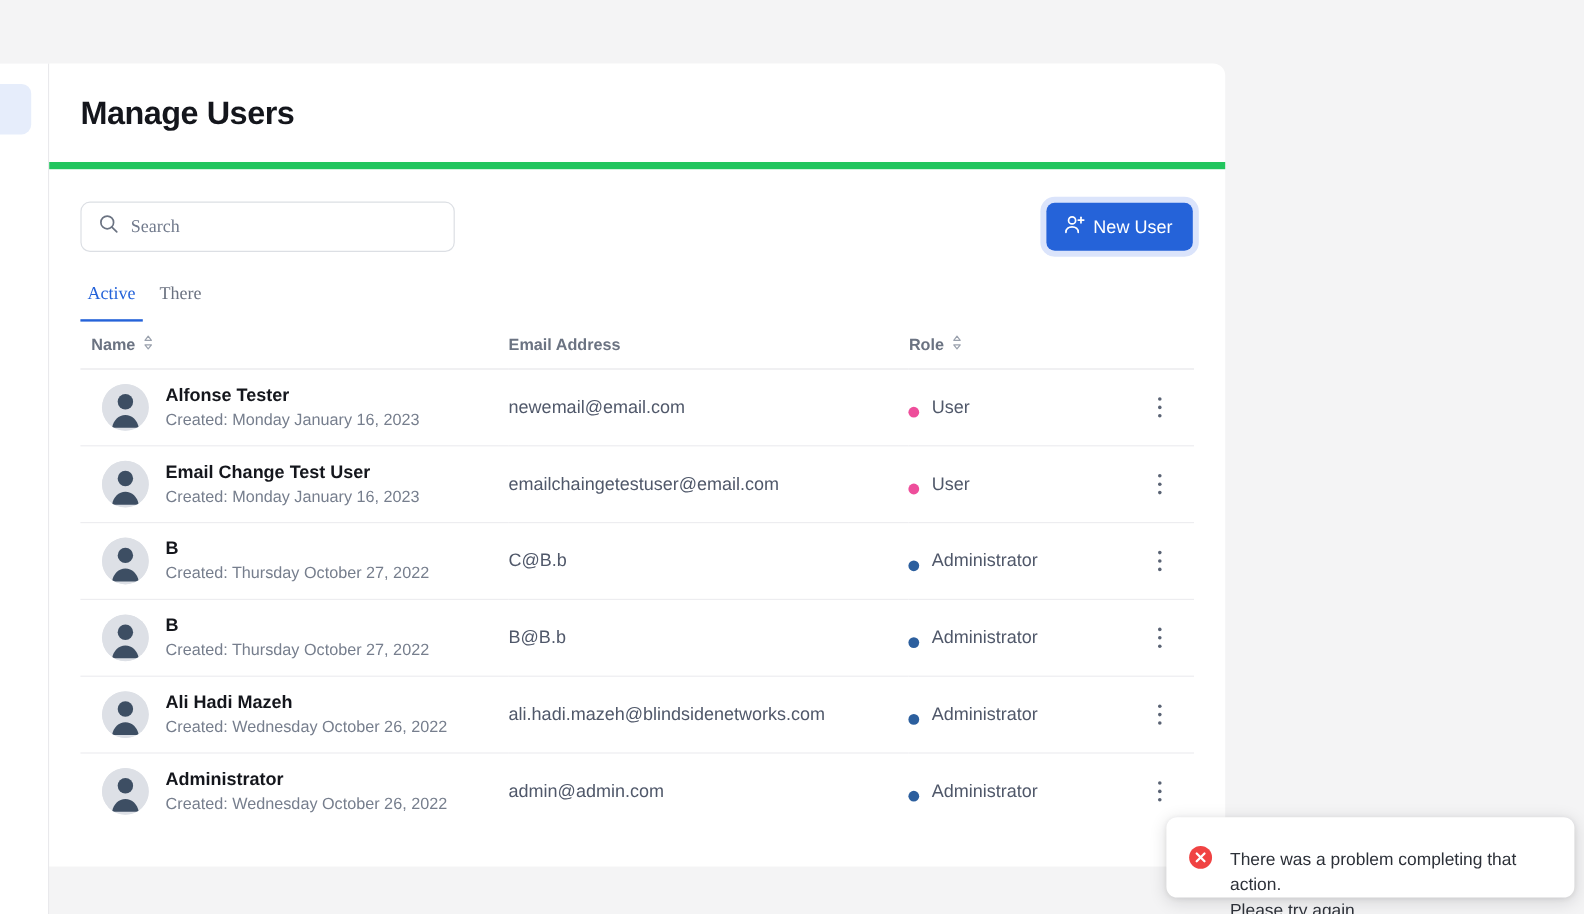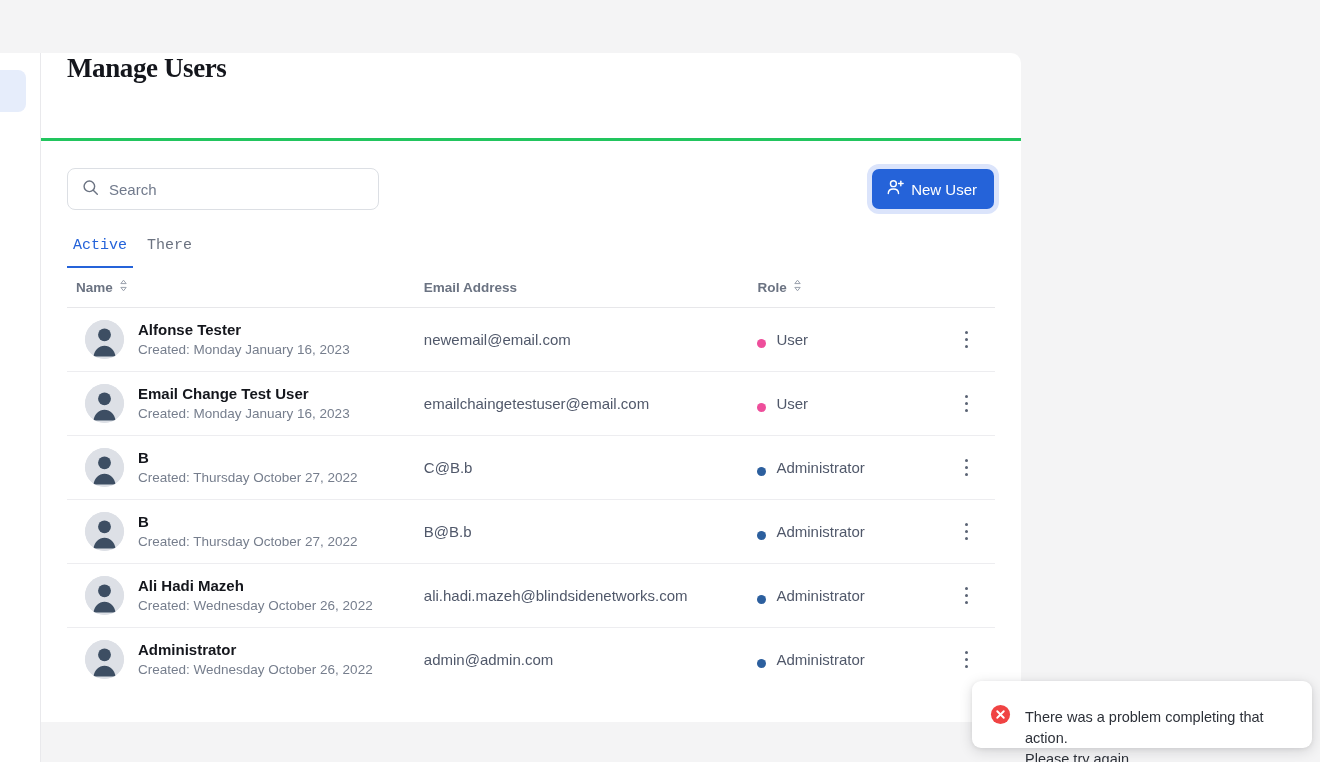--- a/index.html
+++ b/index.html
@@ -34,25 +34,24 @@
   .card {
     position: absolute;
     left: 41px; top: 53px;
     width: 980px; height: 669px;
     background: #ffffff;
     border-top-right-radius: 10px;
   }
 
   .card-header {
     height: 88px;
-    border-bottom: 3px solid #22c55e;
-    display: flex;
-    align-items: flex-start;
+    border-bottom: 6px solid #22c55e;
+    display: flex;
+    align-items: center;
     padding: 0 26px;
-    font-family: Liberation Serif, serif;
   }
   .page-title {
     font-size: 27px;
     font-weight: 700;
     color: #14161c;
     letter-spacing: -0.4px;
   }
 
   .card-body { padding: 27px 26px 0 26px; }
 
@@ -69,21 +68,21 @@
     border-radius: 8px;
     display: flex;
     align-items: center;
     gap: 10px;
     padding: 0 14px;
     background: #fff;
   }
   .search-box svg { flex: 0 0 auto; }
   .search-input {
     border: none; outline: none;
-    font-family: Liberation Sans, sans-serif;
+    font-family: Liberation Serif, serif;
     font-size: 15px;
     color: #4c5363;
     width: 100%;
     background: transparent;
   }
   .search-input::placeholder { color: #717a8c; }
 
   .new-user-btn {
     display: flex;
     align-items: center;
@@ -109,21 +108,21 @@
     height: 34px;
   }
   .tab {
     font-size: 15px;
     color: #6b7280;
     padding: 0 6px 9px 6px;
     cursor: pointer;
     border-bottom: 2px solid transparent;
     background: none;
     border-left: none; border-right: none; border-top: none;
-    font-family: Liberation Mono, monospace;
+    font-family: Liberation Serif, serif;
   }
   .tab.active { color: #2563d9; border-bottom-color: #2563d9; }
 
   
   .table { width: 100%; border-collapse: collapse; }
   .table thead th {
     text-align: left;
     font-size: 13.5px;
     font-weight: 700;
     color: #6b7382;

